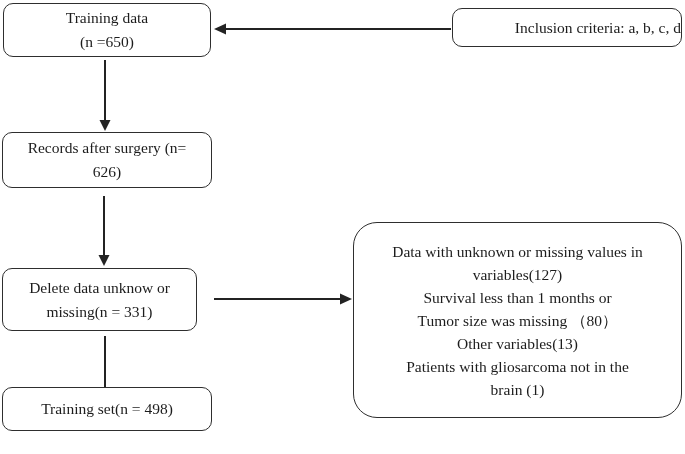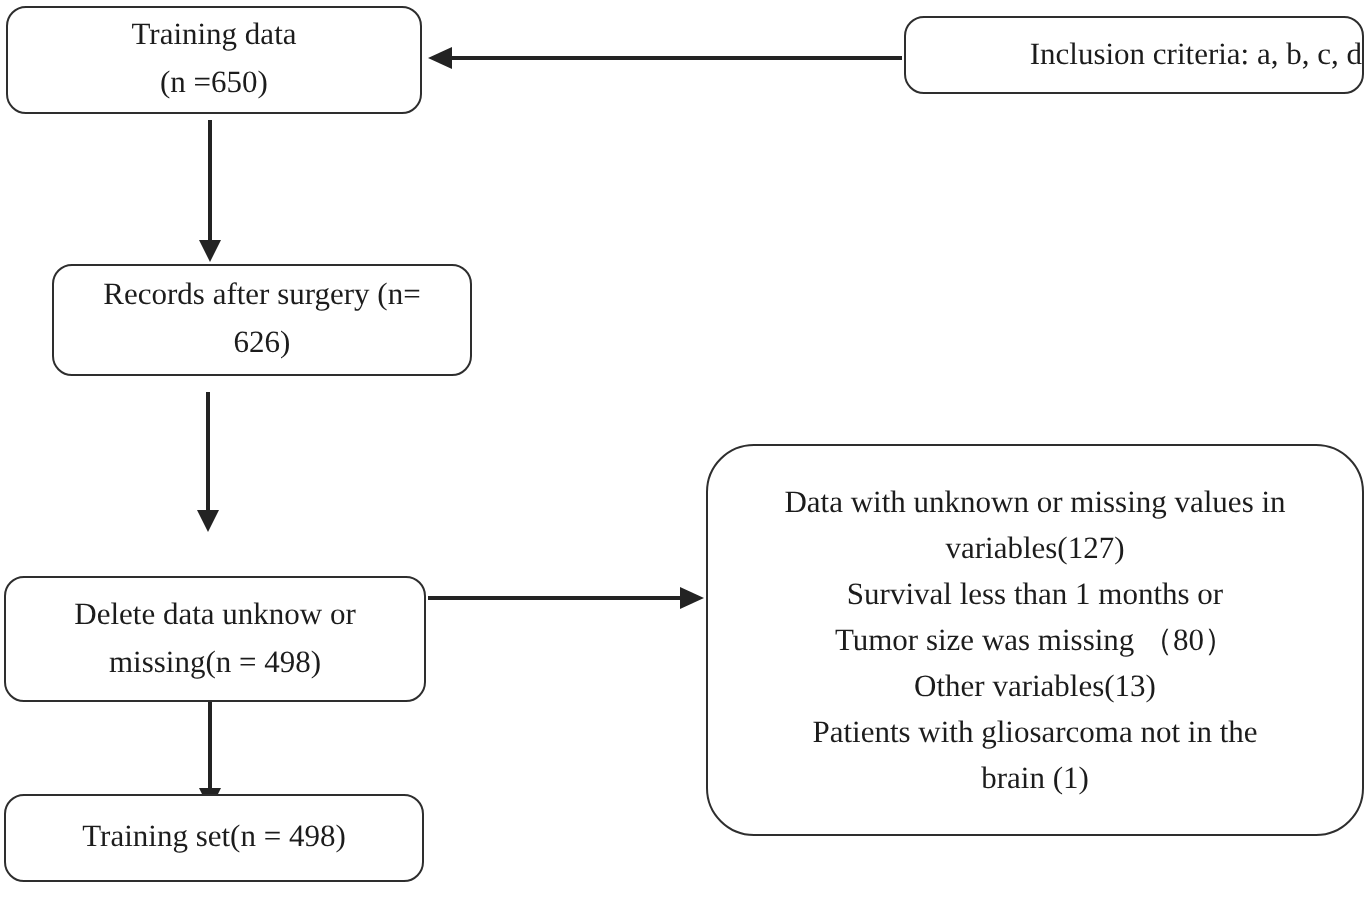--- a/index.html
+++ b/index.html
@@ -27,25 +27,25 @@
     display: flex;
     flex-direction: column;
     justify-content: center;
     align-items: center;
     text-align: center;
     font-size: 15.5px;
     line-height: 24px;
   }
   #box-original   { left: 3px;   top: 3px;   width: 208px; height: 54px; }
   #box-inclusion  { left: 452px; top: 8px;   width: 230px; height: 39px; align-items: flex-end; }
-  #box-records    { left: 2px;   top: 132px; width: 210px; height: 56px; margin-left: 24px; }
-  #box-delete     { left: 2px;   top: 268px; width: 211px; height: 63px; margin-top: 20px; }
+  #box-records    { left: 2px;   top: 132px; width: 210px; height: 56px; }
+  #box-delete     { left: 2px;   top: 268px; width: 195px; height: 63px; }
   #box-exclusions { left: 353px; top: 222px; width: 329px; height: 196px;
                     border-radius: 24px; line-height: 23px; padding: 6px 10px; }
-  #box-training   { left: 2px;   top: 397px; width: 210px; height: 44px; text-align: center; }
+  #box-training   { left: 2px;   top: 387px; width: 210px; height: 44px; text-align: center; }
   .flow-line { stroke: #232323; stroke-width: 2; }
   .flow-head { fill: #232323; stroke: none; }
 </style>
 </head>
 <body>
 
 <div class="canvas">
 
   <svg class="arrows" viewBox="0 0 685 454" xmlns="http://www.w3.org/2000/svg">
     <g>
@@ -79,21 +79,21 @@
     <div>Inclusion criteria: a, b, c, d</div>
   </div>
 
   <div class="box" id="box-records">
     <div>Records after surgery (n=</div>
     <div>626)</div>
   </div>
 
   <div class="box" id="box-delete">
     <div>Delete data unknow or</div>
-    <div>missing(n = 498)</div>
+    <div>missing(n = 331)</div>
   </div>
 
   <div class="box" id="box-exclusions">
     <div>Data with unknown or missing values in</div>
     <div>variables(127)</div>
     <div>Survival less than 1 months or</div>
     <div>Tumor size was missing （80）</div>
     <div>Other variables(13)</div>
     <div>Patients with gliosarcoma not in the</div>
     <div>brain (1)</div>

